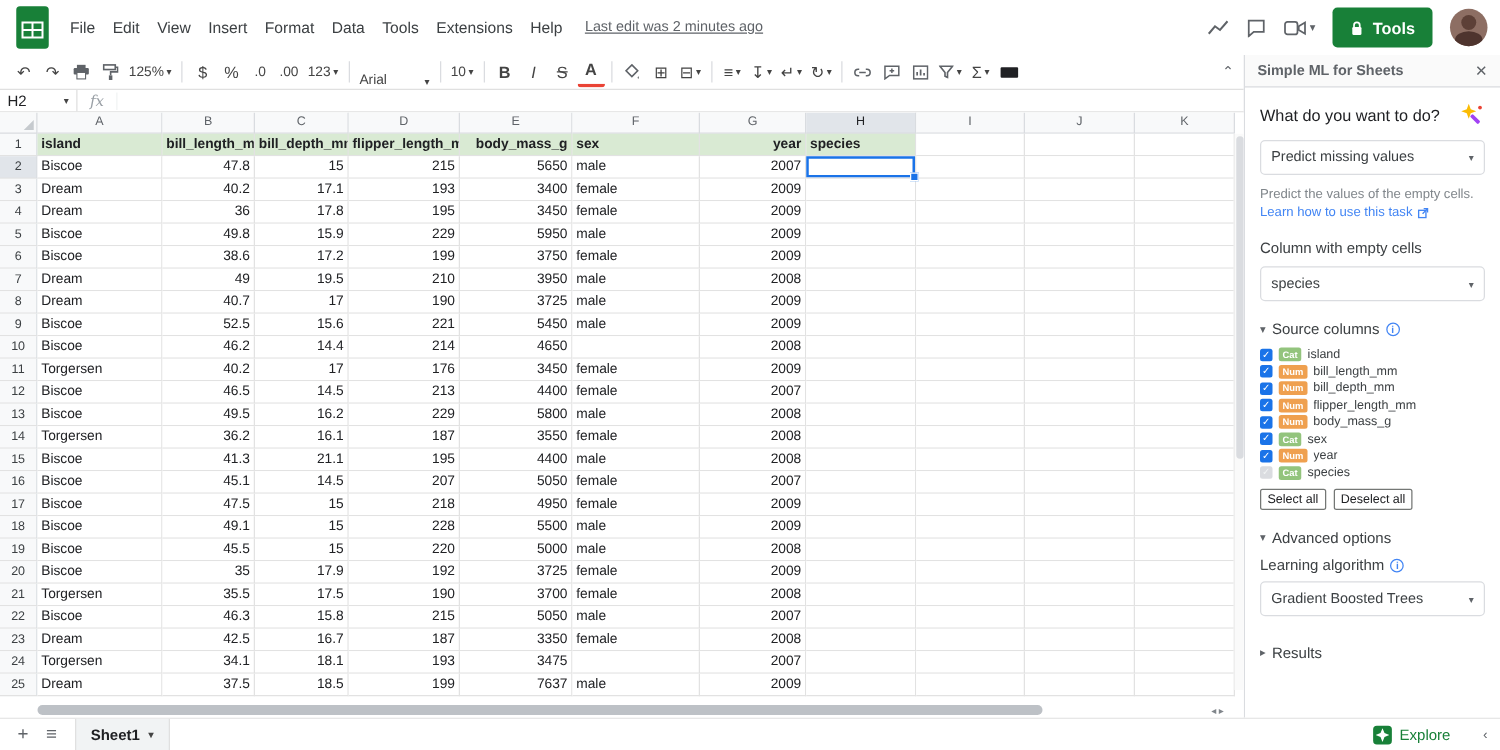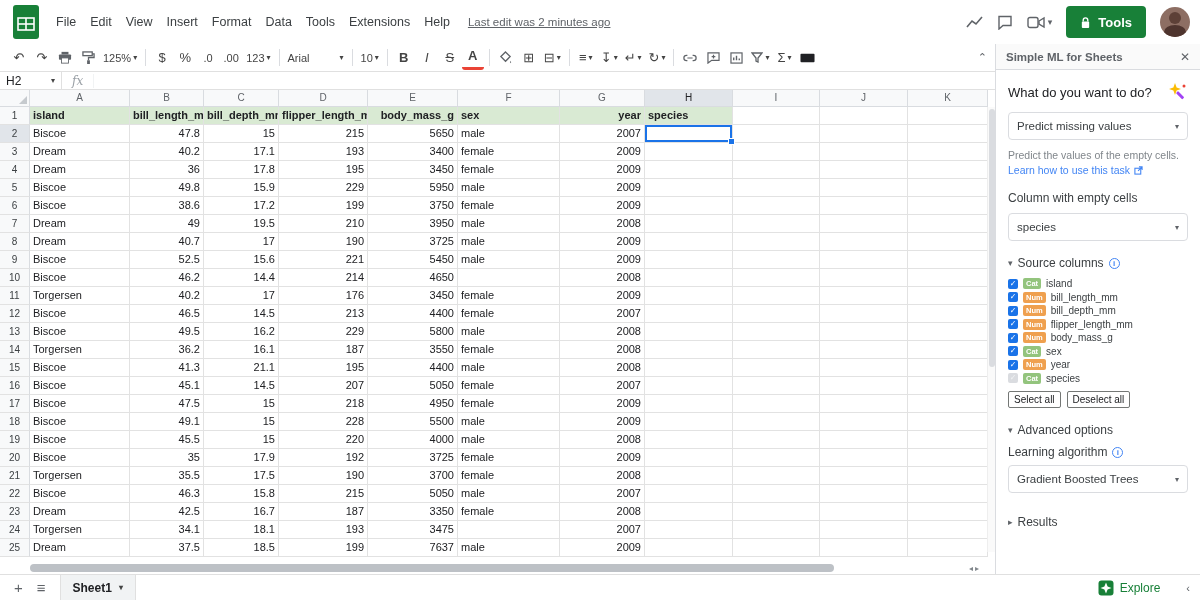--- a/index.html
+++ b/index.html
@@ -181,21 +181,21 @@
       <span class="tb-sep"></span>
       <span class="tbtn">$</span>
       <span class="tbtn">%</span>
       <span class="tbtn small">.0</span>
       <span class="tbtn small">.00</span>
       <span class="tbtn small">
           <span>123</span>
           <span class="caret">▾</span>
         </span>
       <span class="tb-sep"></span>
-      <span class="tbtn small" style="min-width:62px; justify-content:space-between;">
+      <span class="tbtn small" style="min-width:62px; justify-content:space-between;align-items:flex-end;">
           <span>Arial</span>
           <span class="caret">▾</span>
         </span>
       <span class="tb-sep"></span>
       <span class="tbtn small">
           <span>10</span>
           <span class="caret">▾</span>
         </span>
       <span class="tb-sep"></span>
       <span class="tbtn b">B</span>
@@ -528,21 +528,21 @@
             <div class="cell al" style="width: 87px;"></div>
             <div class="cell al" style="width: 88px;"></div>
             <div class="cell al" style="width: 80px;"></div>
           </div>
           <div class="grow">
             <div class="rowh">19</div>
             <div class="cell al" style="width: 100px;">Biscoe</div>
             <div class="cell ar" style="width: 74px;">45.5</div>
             <div class="cell ar" style="width: 75px;">15</div>
             <div class="cell ar" style="width: 89px;">220</div>
-            <div class="cell ar" style="width: 90px;">4000</div>
+            <div class="cell ar" style="width: 90px;">5000</div>
             <div class="cell al" style="width: 102px;">male</div>
             <div class="cell ar" style="width: 85px;">2008</div>
             <div class="cell al" style="width: 88px;"></div>
             <div class="cell al" style="width: 87px;"></div>
             <div class="cell al" style="width: 88px;"></div>
             <div class="cell al" style="width: 80px;"></div>
           </div>
           <div class="grow">
             <div class="rowh">20</div>
             <div class="cell al" style="width: 100px;">Biscoe</div>

